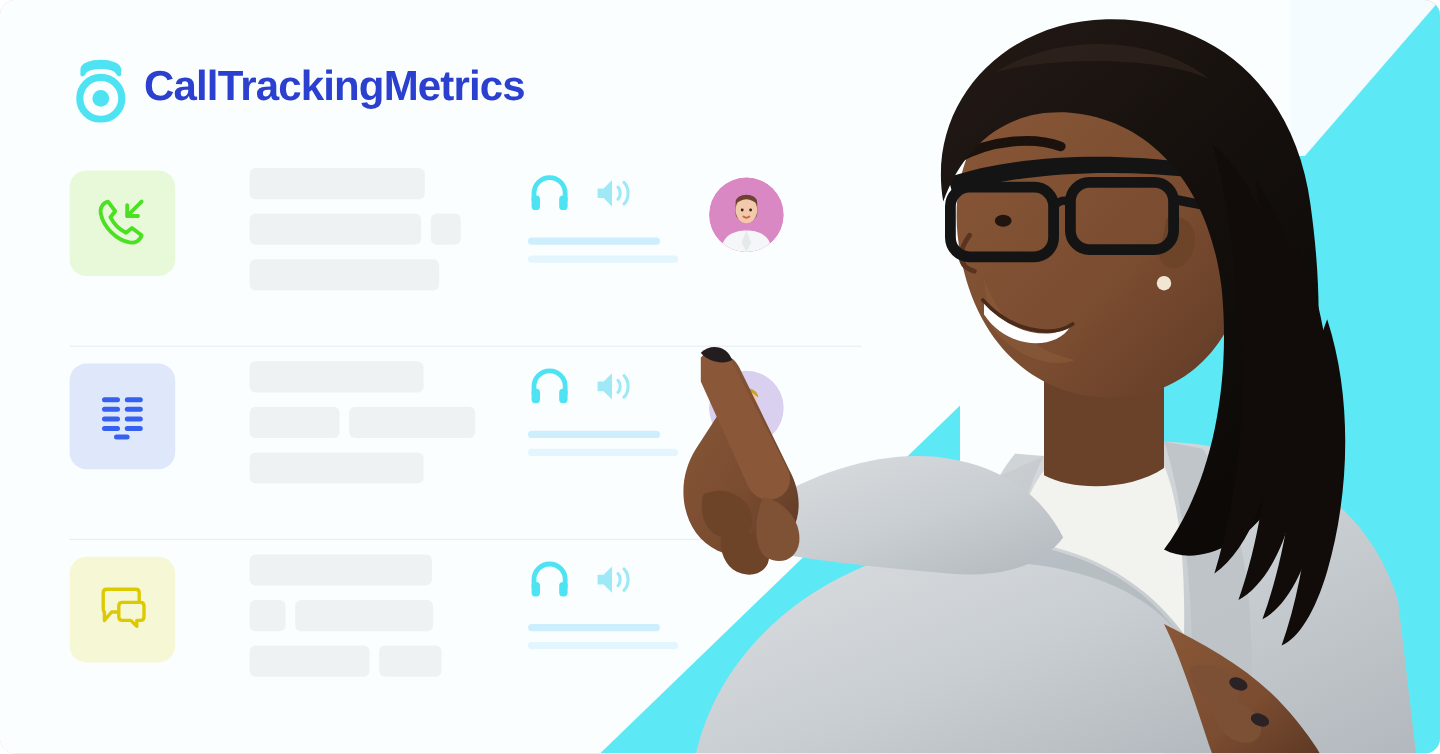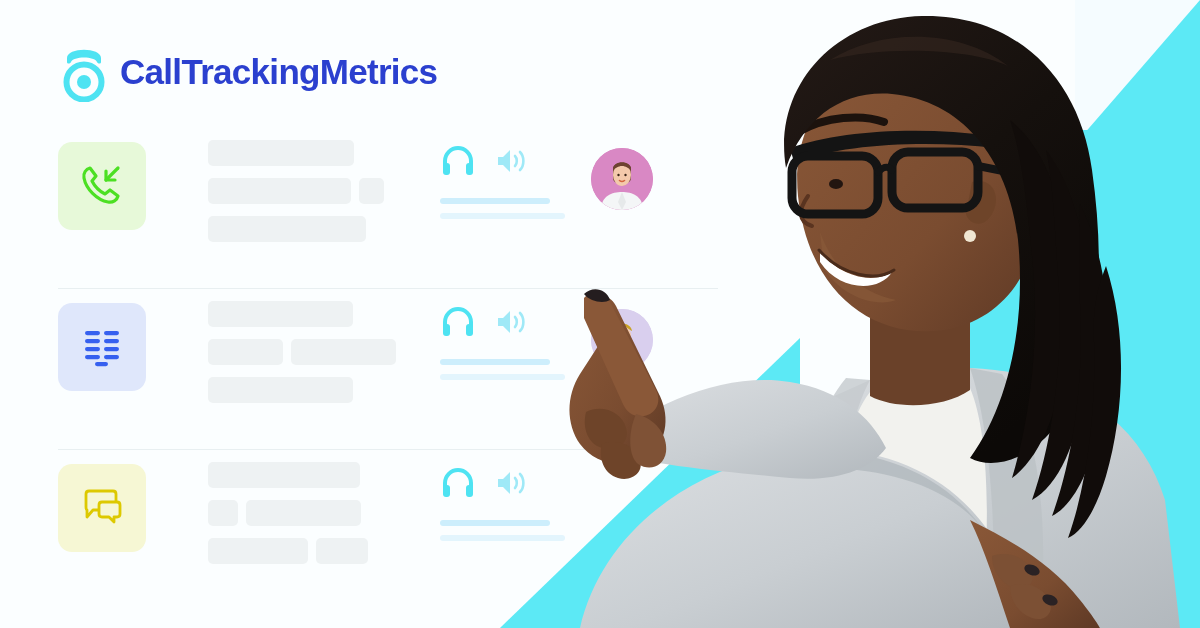--- a/index.html
+++ b/index.html
@@ -8,20 +8,21 @@
     padding: 0;
     background: #ffffff;
   }
   #canvas {
     position: relative;
     width: 1200px;
     height: 628px;
     overflow: hidden;
     background: #a3a3a3;
     font-family: "Liberation Sans", sans-serif;
+    border-radius: 13px;
   }
 
   
   .bg-base {
     position: absolute;
     inset: 0;
     background: #f5fcff;
   }
   .bg-white-panel {
     position: absolute;

